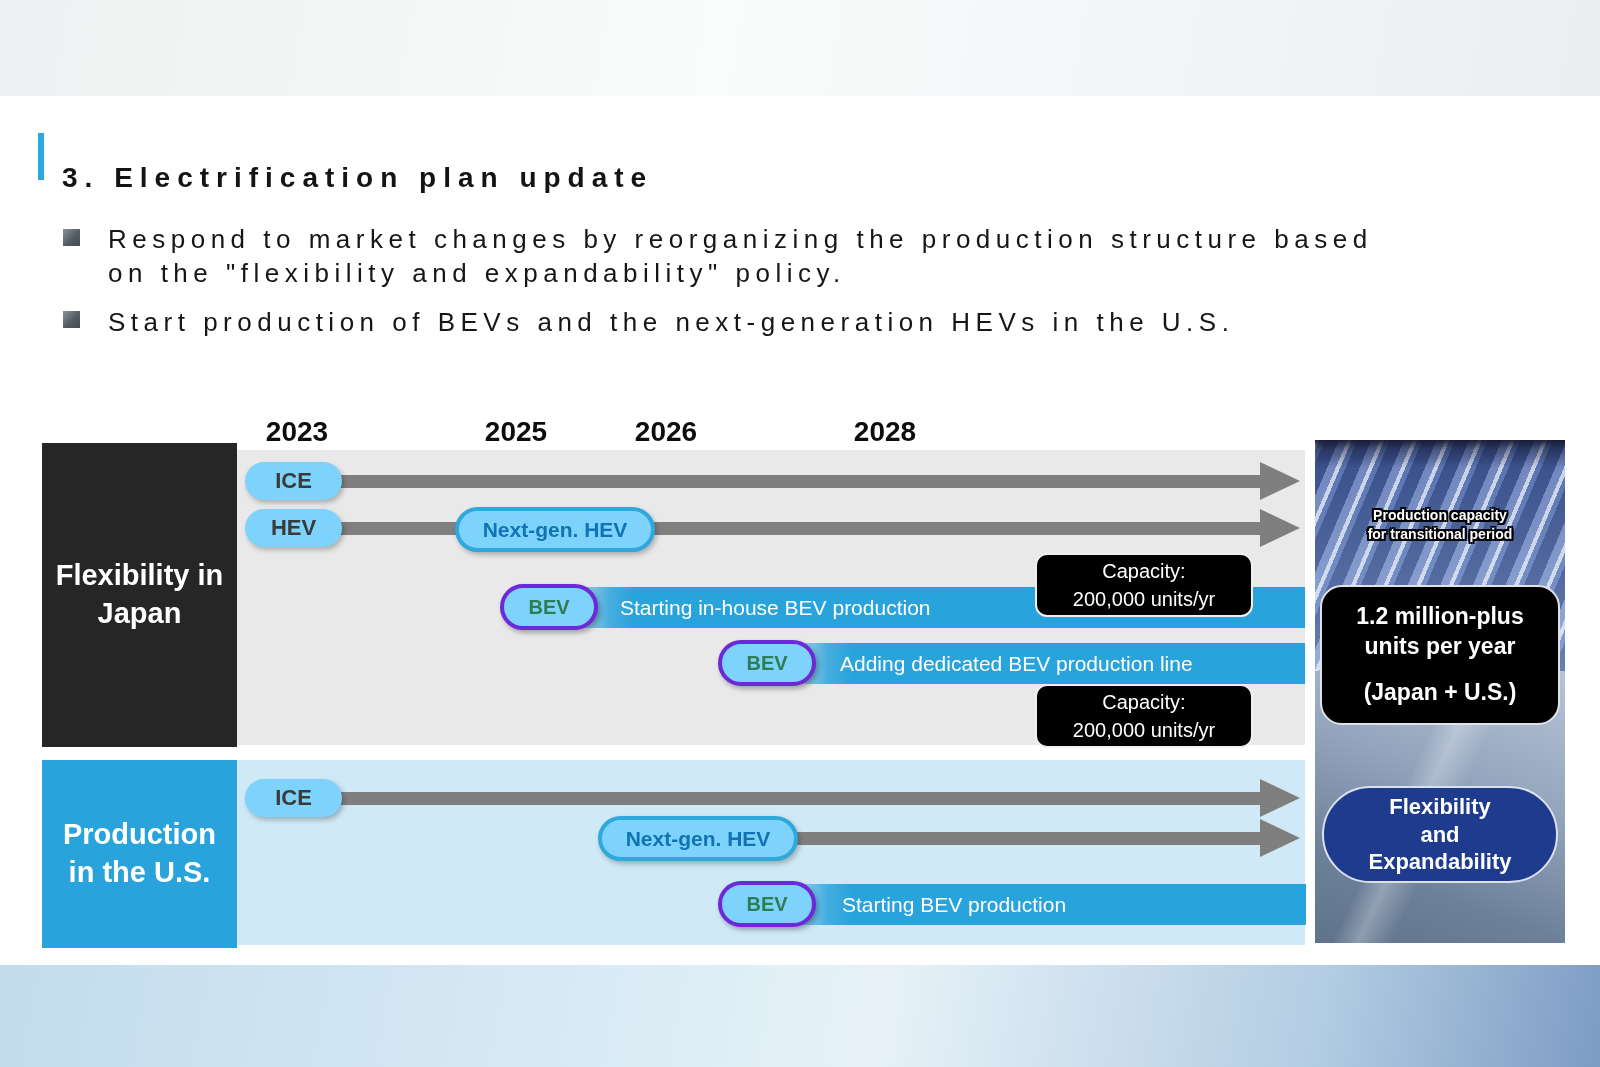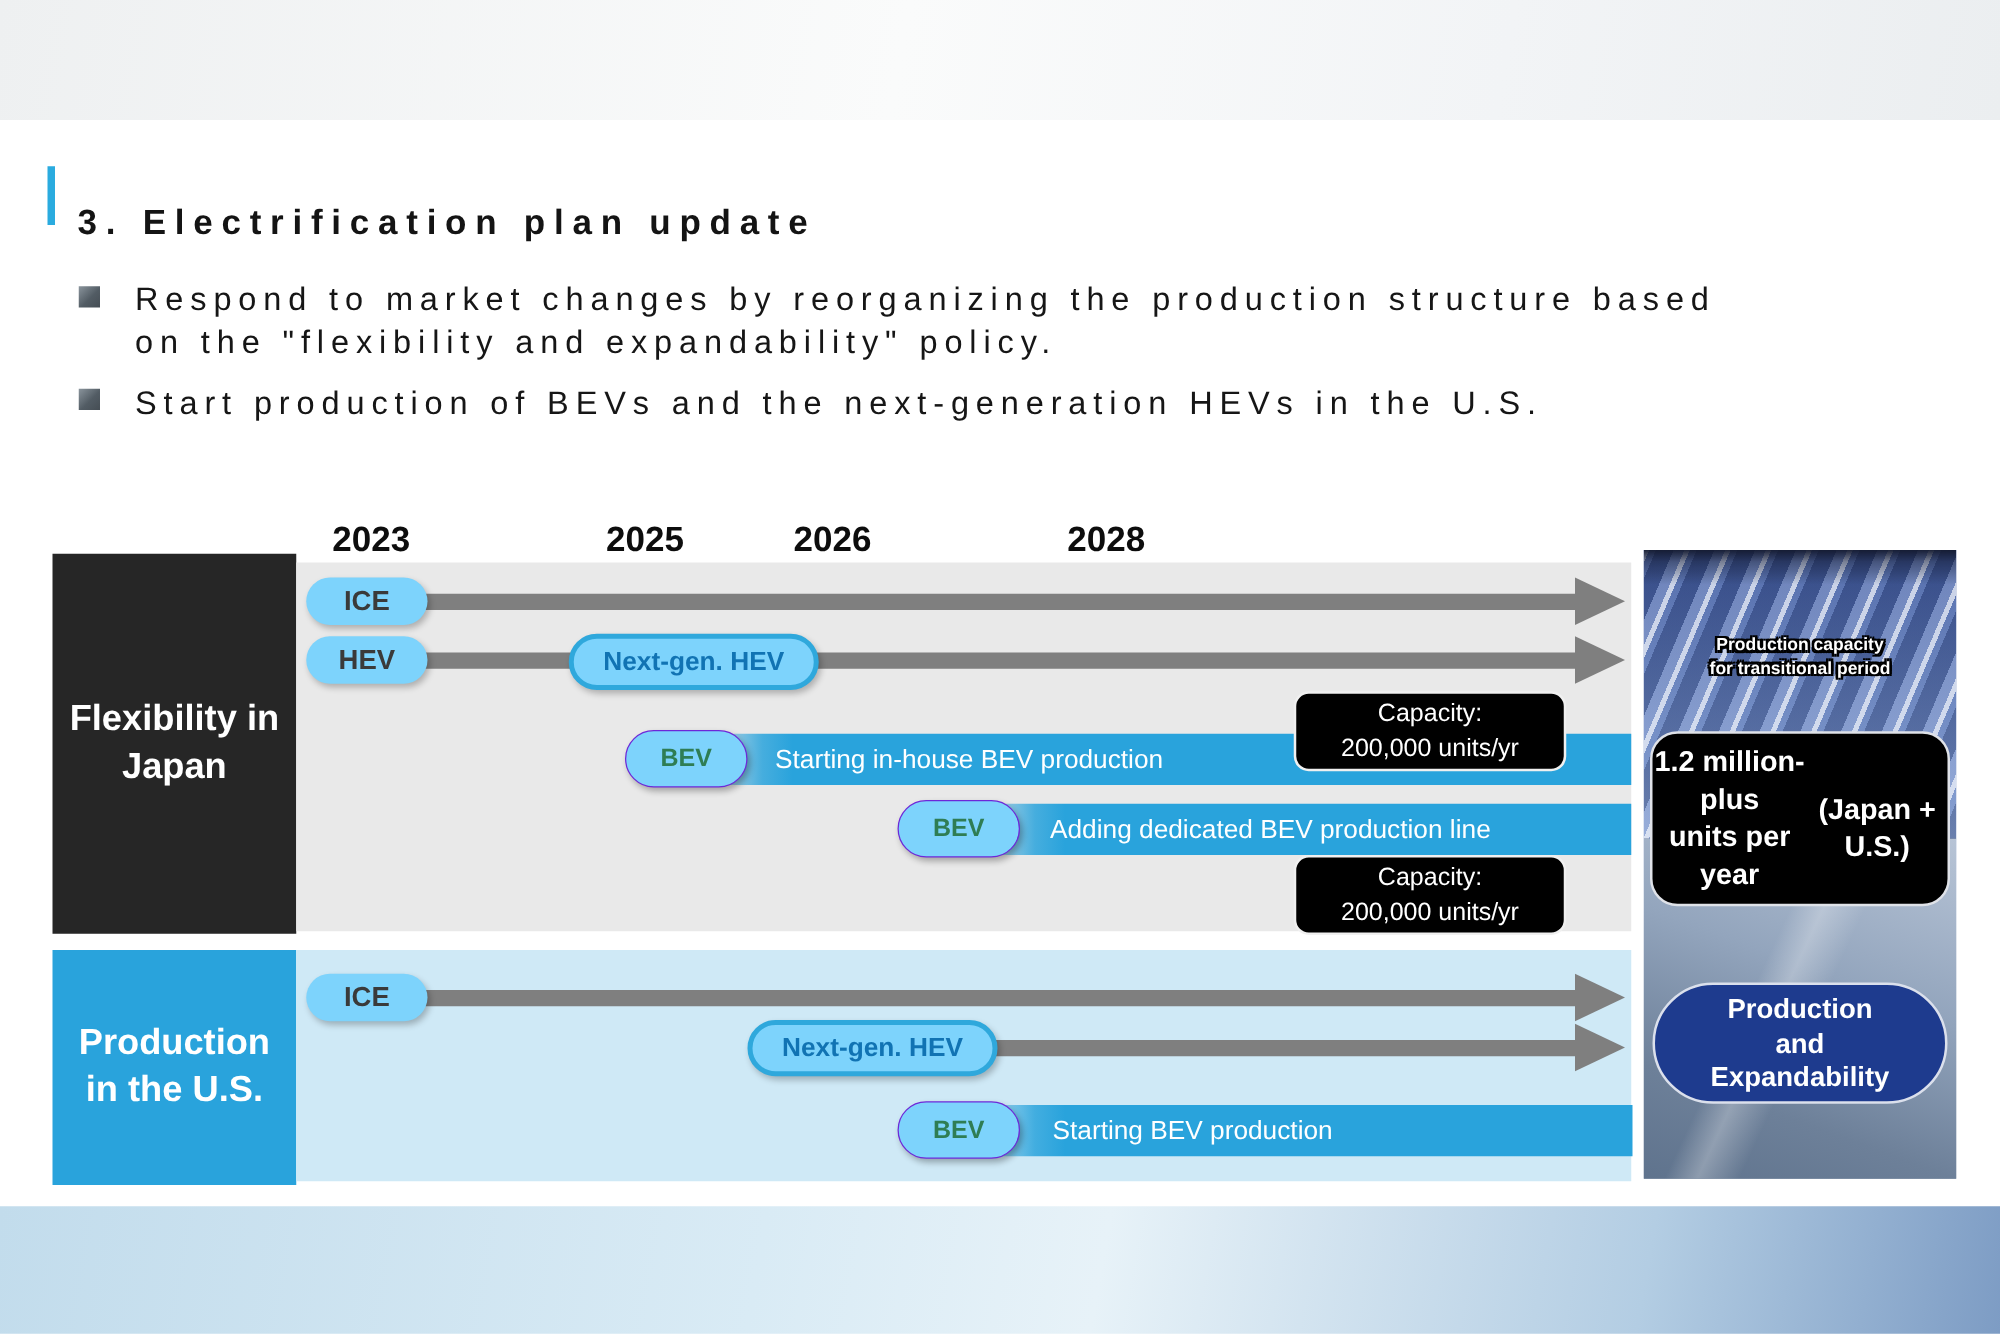--- a/index.html
+++ b/index.html
@@ -34,21 +34,21 @@
   .us-label    { left:42px; top:760px; width:195px; height:188px; background:#29a3dc; }
   .section-label span { display:block; width:170px; }
   .japan-lane { left:237px; top:450px; width:1068px; height:295px; background:#e9e9e9; }
   .us-lane    { left:237px; top:760px; width:1068px; height:185px; background:#cfe9f6; }
 
   
   .pill { display:flex; align-items:center; justify-content:center; font-weight:bold;
     border-radius:24px; background:#7dd3fc; z-index:3; }
   .pill-plain { color:#3a3a3a; font-size:22px; box-shadow:2px 3px 5px rgba(0,0,0,0.25); }
   .pill-hev   { border:4px solid #2fa8dc; color:#1173b3; font-size:21px; box-shadow:2px 3px 5px rgba(0,0,0,0.25); }
-  .pill-bev   { border:1px solid #6d28d9; color:#2f7d54; font-size:20px; box-shadow:2px 3px 5px rgba(0,0,0,0.3); }
+  .pill-bev   { border:4px solid #6d28d9; color:#2f7d54; font-size:20px; box-shadow:2px 3px 5px rgba(0,0,0,0.3); }
 
   .jp-ice-pill { left:245px; top:462px; width:97px; height:38px; }
   .jp-hev-pill { left:245px; top:509px; width:97px; height:38px; }
   .jp-nextgen  { left:455px; top:507px; width:200px; height:45px; }
   .jp-bev1-pill{ left:500px; top:584px; width:98px; height:46px; }
   .jp-bev2-pill{ left:718px; top:640px; width:98px; height:46px; }
   .us-ice-pill { left:245px; top:779px; width:97px; height:38px; }
   .us-nextgen  { left:598px; top:816px; width:200px; height:45px; }
   .us-bev-pill { left:718px; top:881px; width:98px; height:46px; }
 
@@ -90,21 +90,21 @@
   .photo-floor { left:0; top:46%; width:100%; height:54%;
     background:
       linear-gradient(115deg, transparent 38%, rgba(255,255,255,0.28) 45%, transparent 54%),
       linear-gradient(200deg,#b7c4d6 0%,#93a5bd 40%,#6d8099 75%,#5f738d 100%); }
   .photo-caption { left:1315px; top:506px; width:250px; text-align:center; font-size:14px; font-weight:bold;
     color:#fff; line-height:1.35; z-index:5;
     text-shadow:-2px -2px 0 #000, 2px -2px 0 #000, -2px 2px 0 #000, 2px 2px 0 #000,
                  0 -2px 0 #000, 0 2px 0 #000, -2px 0 0 #000, 2px 0 0 #000; }
   .total-capacity { left:1320px; top:585px; width:240px; height:140px; background:#000;
     border:2px solid #dfe2e8; border-radius:22px; color:#fff; font-weight:bold; font-size:23px;
-    line-height:1.3; text-align:center; display:flex; align-items:center;
+    line-height:1.3; text-align:center; display:flex; flex-direction:column; align-items:center;
     justify-content:center; z-index:5; }
   .total-capacity .scope { margin-top:16px; }
   .policy-pill { left:1322px; top:786px; width:236px; height:97px; background:#1e3b8e;
     border:2px solid #dbe0ec; border-radius:50px; color:#fff; font-weight:bold; font-size:22px;
     line-height:1.25; text-align:center; display:flex; align-items:center; justify-content:center; z-index:5; }
 </style>
 </head>
 <body>
 
 <div class="abs top-band"></div>
@@ -169,16 +169,16 @@
   <div class="abs photo-floor"></div>
 </div>
 <div class="abs photo-caption pre">Production capacity
 for transitional period</div>
 <div class="abs total-capacity">
   <span class="pre">1.2 million-plus
 units per year</span>
   <span class="scope">(Japan + U.S.)</span>
 </div>
 <div class="abs policy-pill">
-  <span class="pre">Production
+  <span class="pre">Flexibility
 and
 Expandability</span>
 </div>
 
 </body></html>

